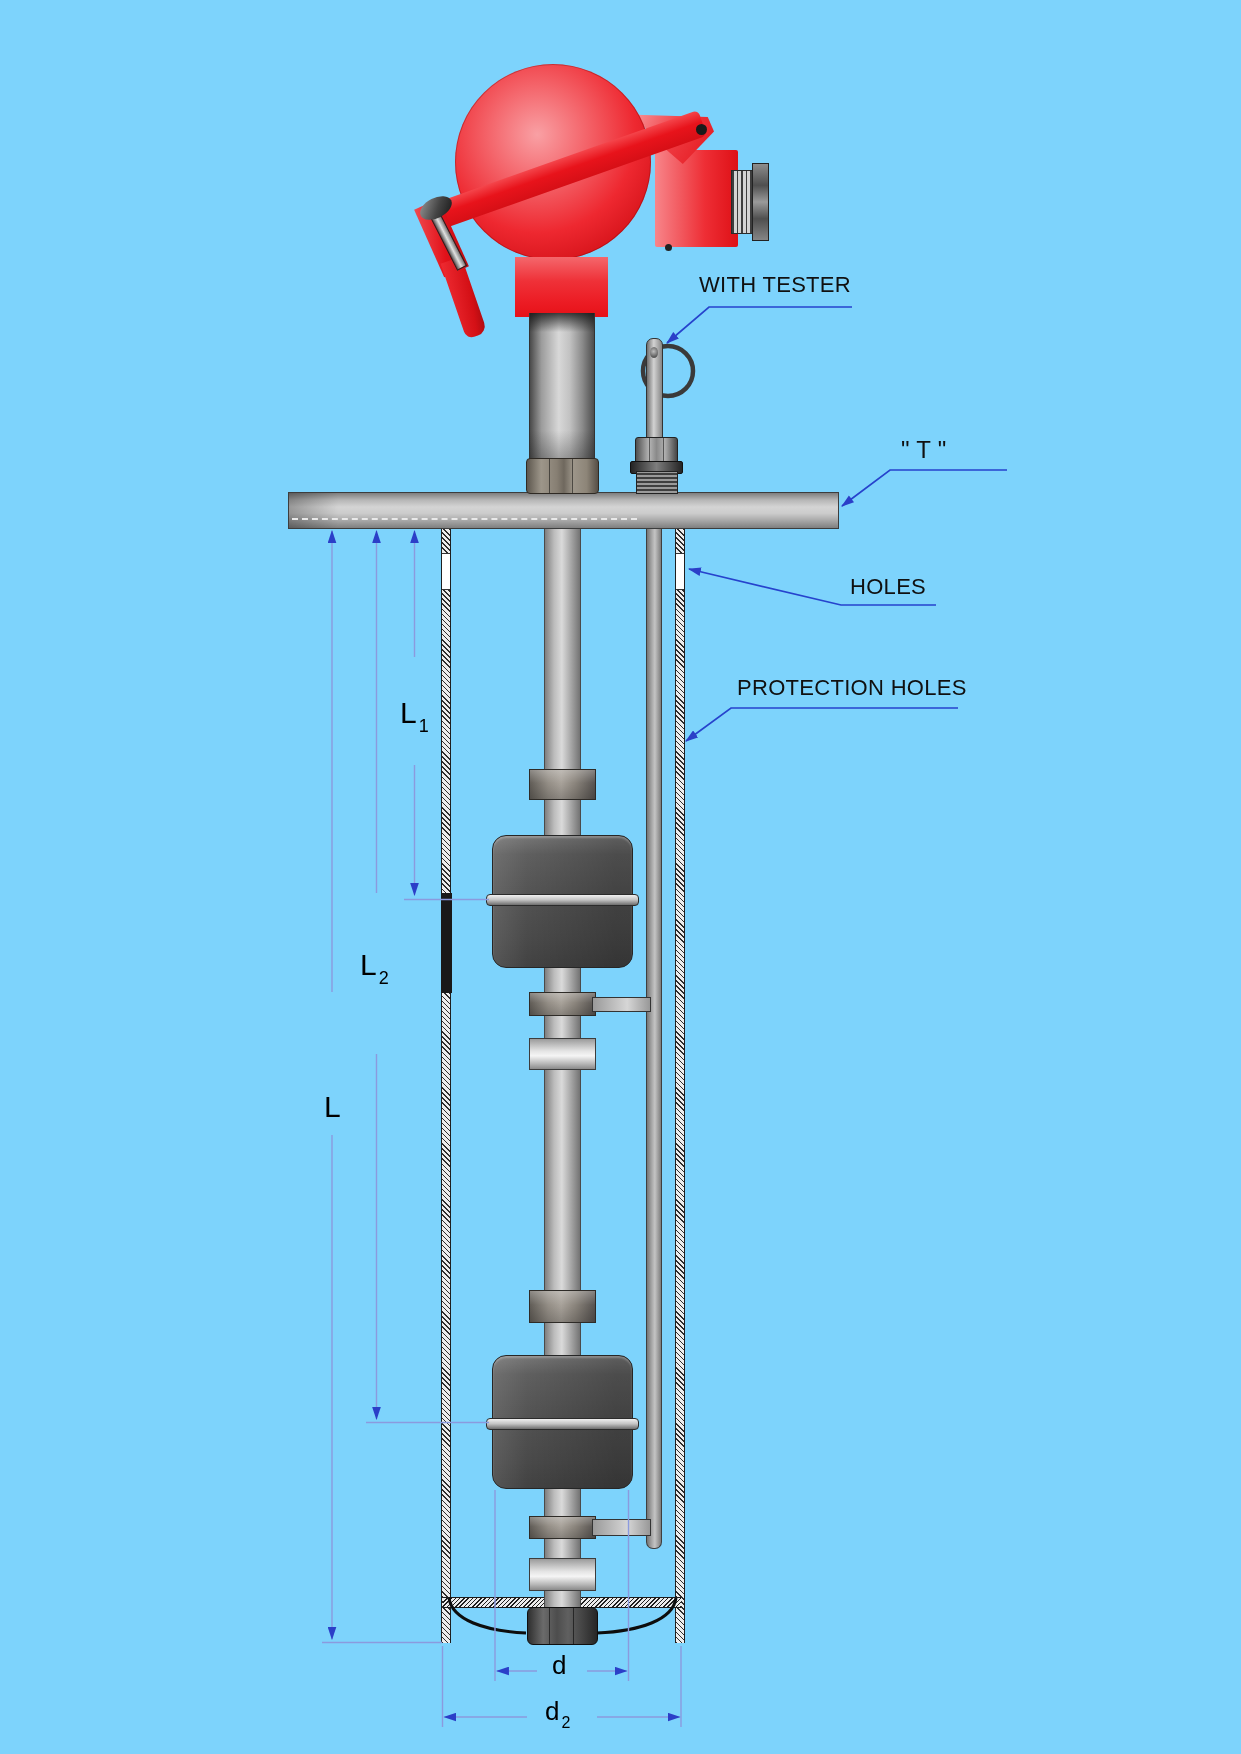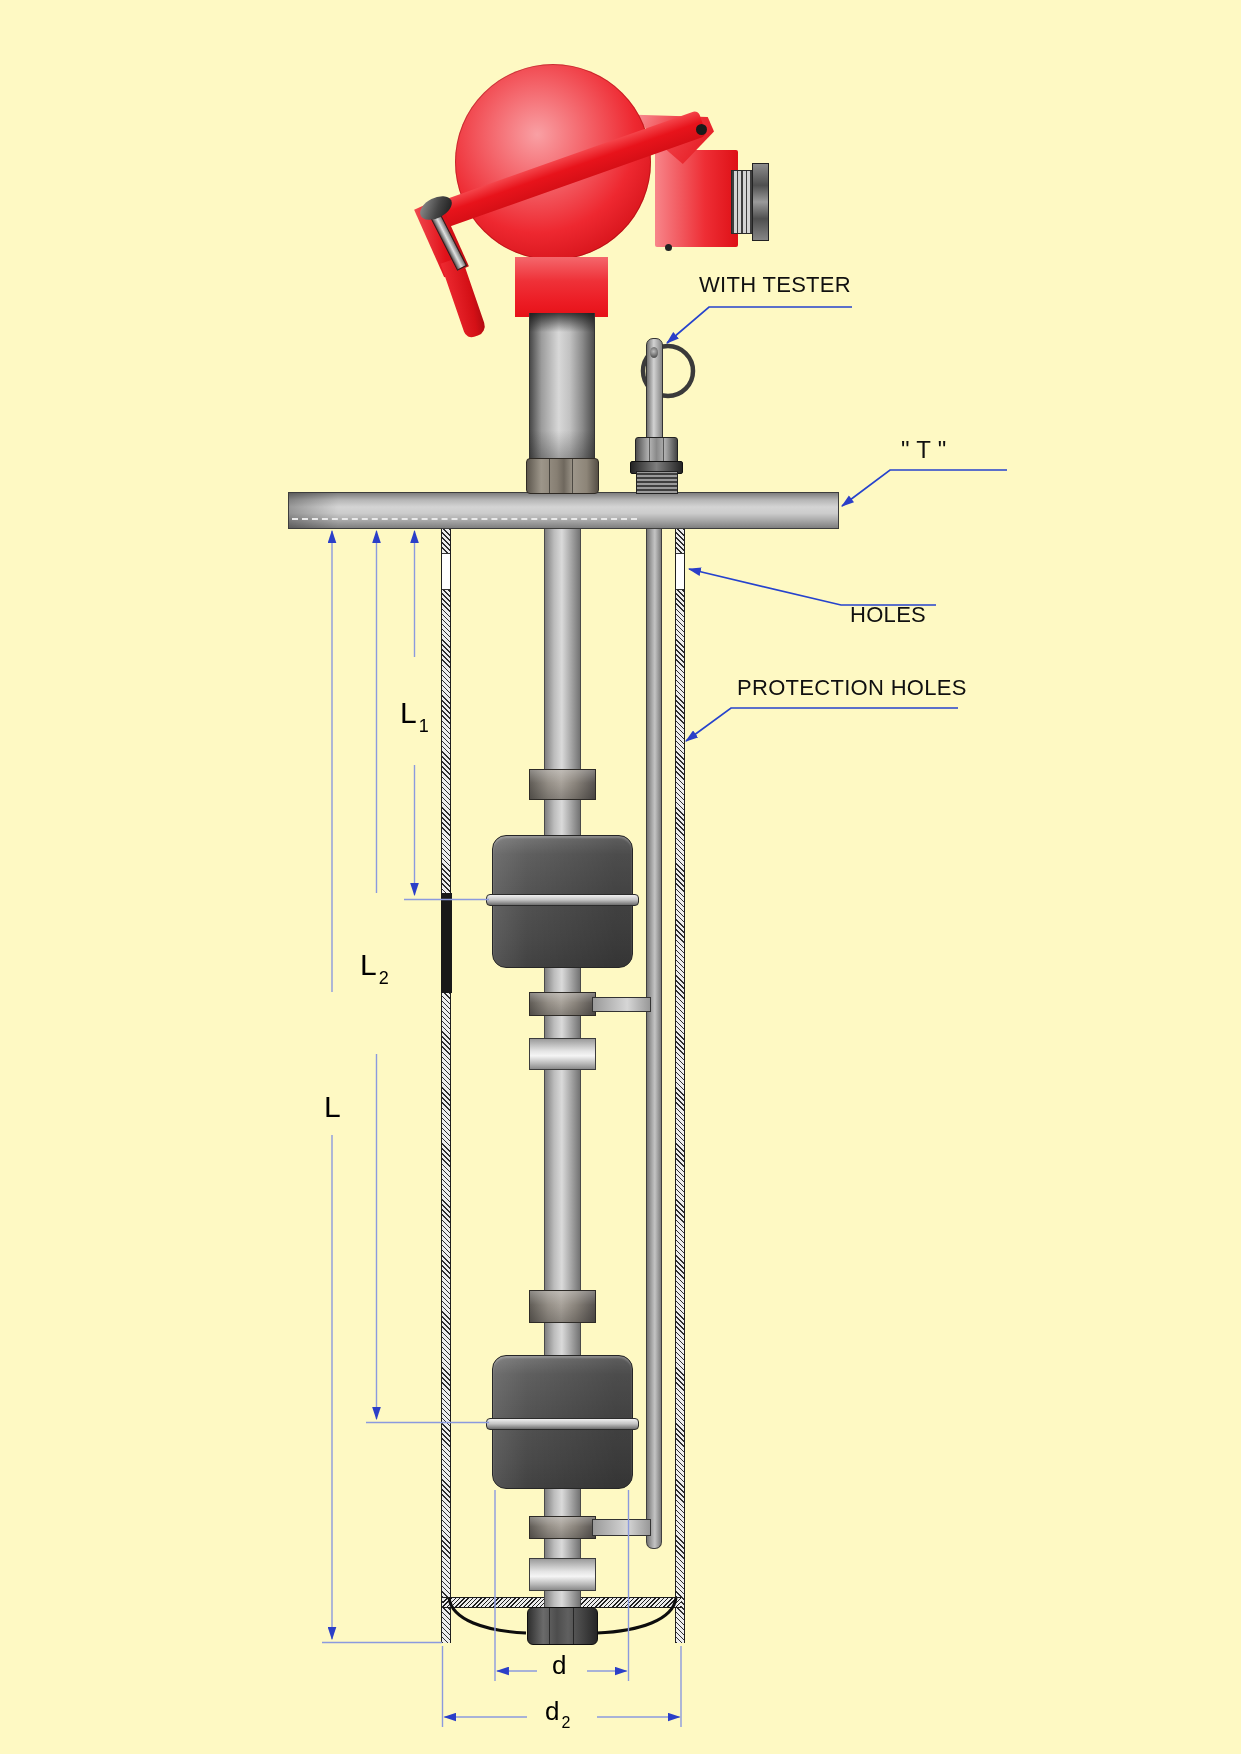--- a/index.html
+++ b/index.html
@@ -1,17 +1,17 @@
 <!DOCTYPE html>
 <html><head>
 <meta charset="utf-8">
 <title>Diagram</title>
 <style>
   html,body{margin:0;padding:0;background:#fff;}
-  #canvas{position:relative;width:1241px;height:1754px;background:#fef9c3;overflow:hidden;
+  #canvas{position:relative;width:1241px;height:1754px;background:#7dd3fc;overflow:hidden;
           font-family:"Liberation Sans","DejaVu Sans",sans-serif;}
   .abs{position:absolute;}
   svg.overlay{position:absolute;left:0;top:0;width:1241px;height:1754px;pointer-events:none;}
 
   
   .head-body{left:655px;top:150px;width:83px;height:97px;border-radius:2px;
     background:linear-gradient(90deg,#f8858a 0%,#f25a60 30%,#ee2e35 60%,#de1016 100%);}
   .gland-threads{left:731px;top:170px;width:24px;height:62px;border:1px solid #2a2a2a;
     background:repeating-linear-gradient(90deg,#3d3d3d 0 1.5px,#d3d3d3 1.5px 4.5px);}
   .gland-hex{left:752px;top:163px;width:15px;height:76px;border:1px solid #222;
@@ -195,21 +195,21 @@
       <path d="M587,1671 L626.5,1671" marker-end="url(#arr)"></path>
       <line x1="442.5" y1="1646" x2="442.5" y2="1727"></line>
       <line x1="681" y1="1646" x2="681" y2="1727"></line>
       <path d="M527,1717 L444.5,1717" marker-end="url(#arr)"></path>
       <path d="M597,1717 L679.5,1717" marker-end="url(#arr)"></path>
     </g>
   </svg>
 
   <div class="anno" style="left:699px;top:272px;">WITH TESTER</div>
   <div class="anno" style="left:901px;top:436px;font-size:24px;">" T "</div>
-  <div class="anno" style="left:850px;top:574px;margin-top:28px;">HOLES</div>
+  <div class="anno" style="left:850px;top:574px;">HOLES</div>
   <div class="anno" style="left:737px;top:675px;">PROTECTION HOLES</div>
 
   <div class="dim-label" style="left:400px;top:698px;">
     <span>L</span><sub>1</sub>
   </div>
   <div class="dim-label" style="left:360px;top:950px;">
     <span>L</span><sub>2</sub>
   </div>
   <div class="dim-label" style="left:324px;top:1092px;">
     <span>L</span><sub></sub>

